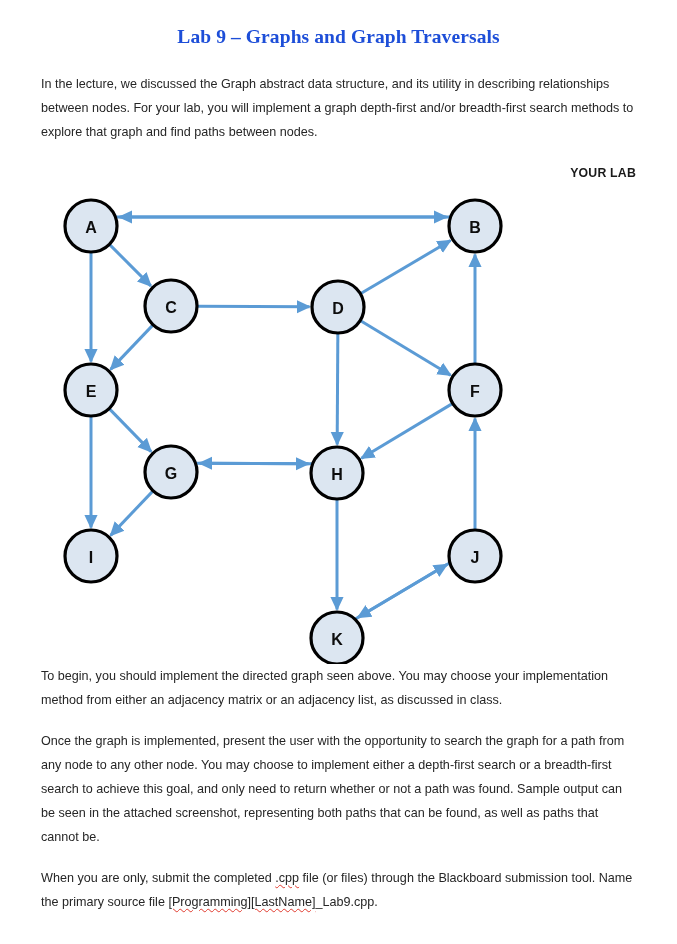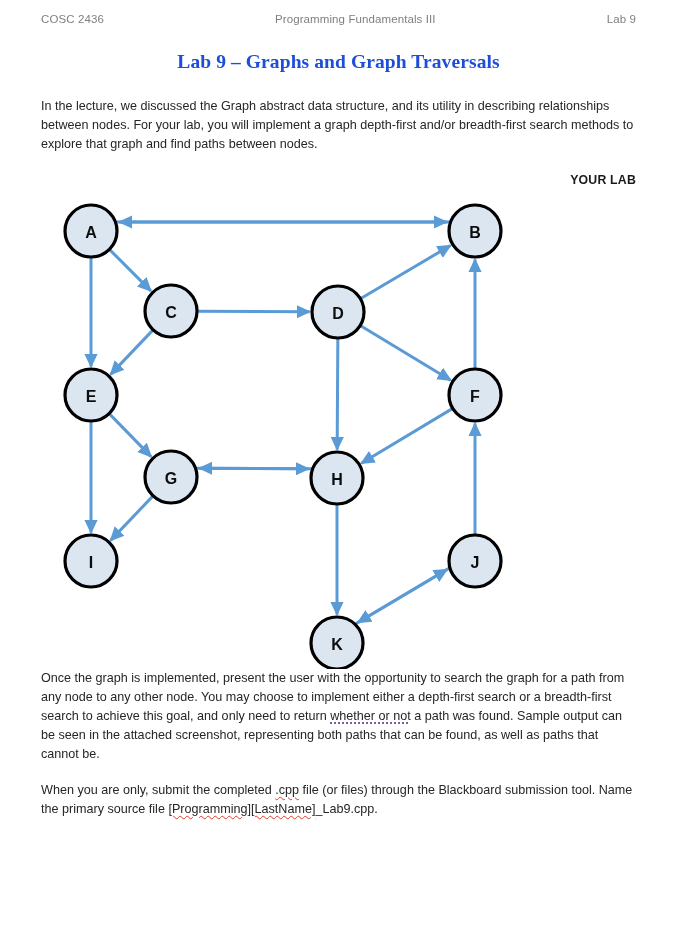--- a/index.html
+++ b/index.html
@@ -46,21 +46,21 @@
     font-weight: bold;
     font-size: 19.5px;
     color: #1d4ed8;
     letter-spacing: .1px;
   }
 
   
   .para {
     margin: 0;
     font-size: 12.6px;
-    line-height: 19px;
+    line-height: 24px;
     color: #262626;
   }
   .intro { margin-top: 24px; }
   .section-label {
     margin-top: 18px;
     font-size: 12.3px;
     font-weight: bold;
     color: #1a1a1a;
     letter-spacing: .2px;
     text-align: right;
@@ -70,21 +70,20 @@
 
   
   .spell {
     text-decoration: underline;
     text-decoration-style: wavy;
     text-decoration-color: #e03b2f;
     text-decoration-thickness: 1px;
     text-underline-offset: 2px;
   }
   .grammar {
-    text-decoration: underline;
     text-decoration-style: dotted;
     text-decoration-color: #7a5ea8;
     text-decoration-thickness: 1.5px;
     text-underline-offset: 2px;
   }
 
   
   .figure {
     position: relative;
     width: 595px;
@@ -109,25 +108,20 @@
     stroke: #5B9BD5;
     stroke-width: 3;
     fill: none;
   }
 </style>
 </head>
 <body>
 
 <div class="page">
 
-  <div class="doc-header">
-    <span class="hdr-left">COSC 2436</span>
-    <span class="hdr-center">Programming Fundamentals III</span>
-    <span class="hdr-right">Lab 9</span>
-  </div>
 
   <h1 class="doc-title">Lab 9 – Graphs and Graph Traversals</h1>
 
   <p class="para intro">In the lecture, we discussed the Graph abstract data structure, and its utility in describing relationships between nodes. For your lab, you will implement a graph depth-first and/or breadth-first search methods to explore that graph and find paths between nodes.</p>
 
   <p class="para section-label">YOUR LAB</p>
 
   <div class="figure">
     <svg id="graph-svg" width="595" height="475" viewBox="0 0 595 475">
       <defs>
@@ -199,18 +193,19 @@
             <text x="434" y="368" class="node-label">J</text>
           </g>
           <g>
             <circle cx="296" cy="449" r="26" class="node-circle"></circle>
             <text x="296" y="450" class="node-label">K</text>
           </g>
         </g>
     </svg>
   </div>
 
+  <p class="para after-figure">To begin, you should implement the directed graph seen above. You may choose your implementation method from either an adjacency matrix or an adjacency list, as discussed in class.</p>
 
   <p class="para"><span>Once the graph is implemented, present the user with the opportunity to search the graph for a path from any node to any other node. You may choose to implement either a depth-first search or a breadth-first search to achieve this goal, and only need to return </span><span class="grammar">whether or not</span><span> a path was found. Sample output can be seen in the attached screenshot, representing both paths that can be found, as well as paths that cannot be.</span></p>
 
   <p class="para"><span>When you are only, submit the completed </span><span class="spell">.cpp</span><span> file (or files) through the Blackboard submission tool. Name the primary source file </span><span class="spell">[Programming]</span><span class="spell">[LastName]</span><span>_Lab9.cpp.</span></p>
 
 </div>
 
 </body></html>

